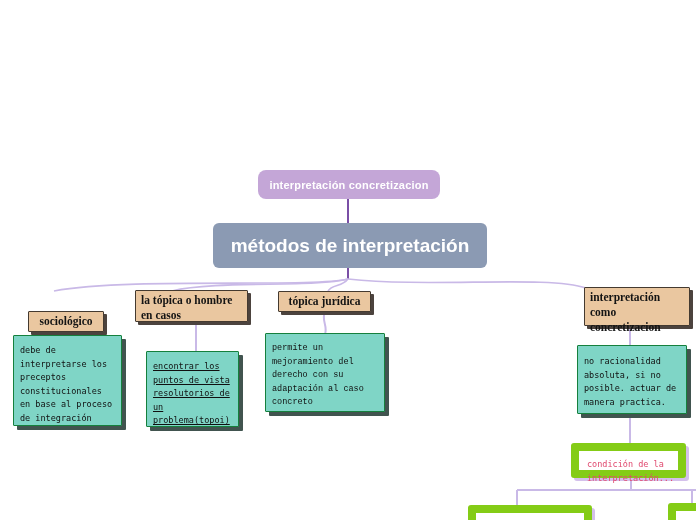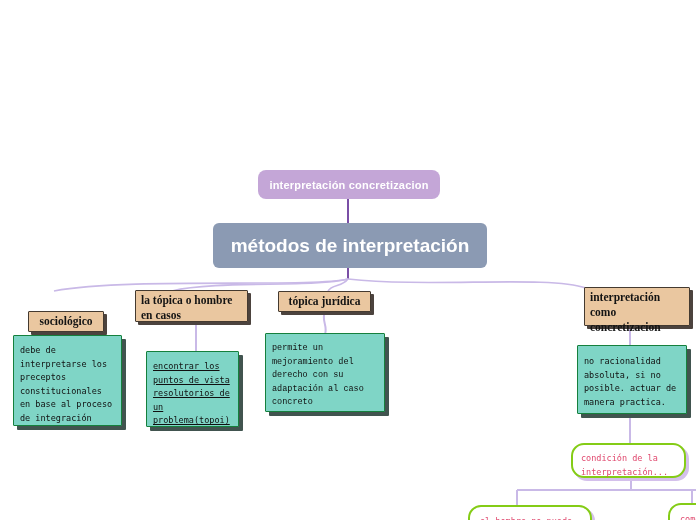--- a/index.html
+++ b/index.html
@@ -40,25 +40,25 @@
     color: #101010; font-family: "DejaVu Sans Mono", monospace;
     font-size: 8.5px; line-height: 1.6; padding: 8px 6px;
     border-radius: 1px;
   }
   .t1 { left: 13px;  top: 335px; width: 109px; height: 91px; }
   .t2 { left: 146px; top: 351px; width: 93px;  height: 76px; text-decoration: underline; }
   .t3 { left: 265px; top: 333px; width: 120px; height: 79px; font-family: Liberation Mono, monospace; }
   .t4 { left: 577px; top: 345px; width: 110px; height: 69px; padding-top: 9px; }
 
   .white {
-    background: #ffffff; border: 2px solid #84cc16;
+    background: #ffffff; border: 8px solid #84cc16;
     box-shadow: 3px 3px 0 #d4c0eb;
     color: #e0486e; font-family: "DejaVu Sans Mono", monospace;
     font-size: 8.5px; line-height: 1.7; padding: 6px 8px;
-    border-radius: 13px;
+    border-radius: 3px;
   }
   .cond    { left: 571px; top: 443px; width: 115px; height: 35px; }
   .b-left  { left: 468px; top: 505px; width: 124px; height: 40px; padding: 7px 10px; }
   .b-right { left: 668px; top: 503px; width: 90px;  height: 40px; padding: 7px 10px; }
 </style>
 </head>
 <body>
 
 <div class="canvas">
 

